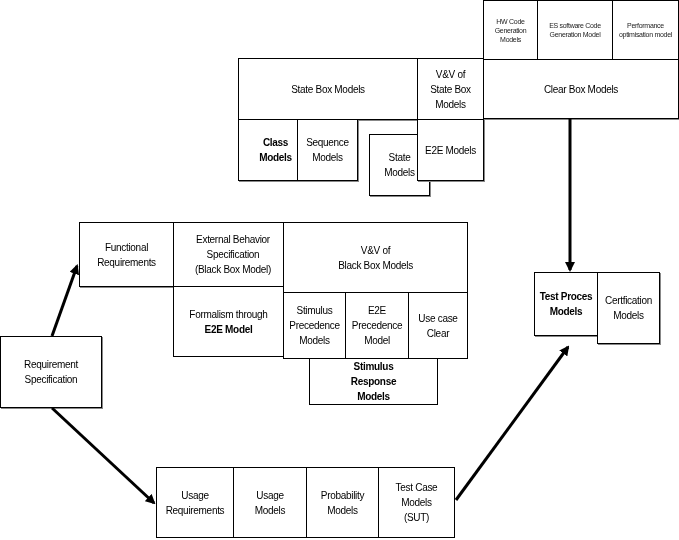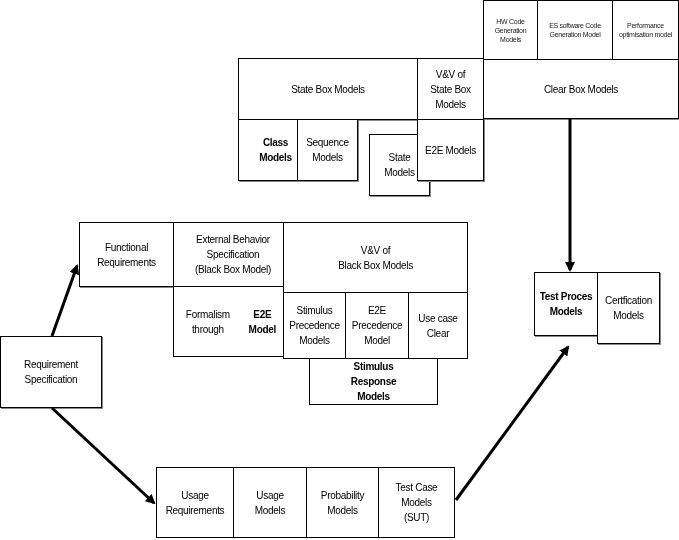--- a/index.html
+++ b/index.html
@@ -61,21 +61,21 @@
 
 <div class="box shadow" style="left:79px;top:222px;width:95px;height:65px;">
   <span class="txt">Functional
 Requirements</span>
 </div>
 <div class="box" style="left:173px;top:222px;width:120px;height:65px;">
   <span class="txt">External Behavior
 Specification
 (Black Box Model)</span>
 </div>
-<div class="box" style="left:173px;top:286px;width:111px;height:71px;flex-direction:row;">
+<div class="box" style="left:173px;top:286px;width:111px;height:71px;flex-direction:column;">
   <span>Formalism through</span>
   <span class="bold">E2E Model</span>
 </div>
 <div class="box" style="left:283px;top:222px;width:185px;height:71px;">
   <span class="txt">V&amp;V of
 Black Box Models</span>
 </div>
 <div class="box" style="left:283px;top:292px;width:63px;height:67px;">
   <span class="txt">Stimulus
 Precedence

